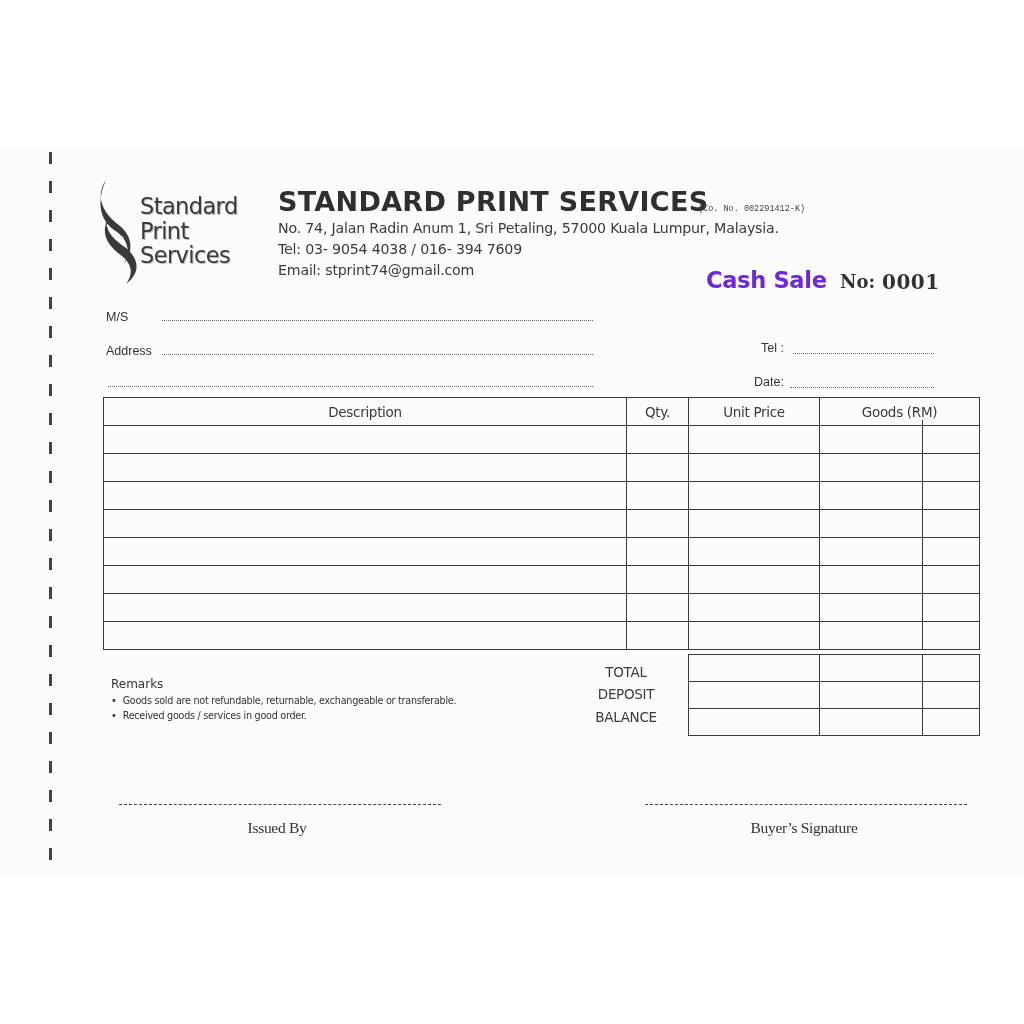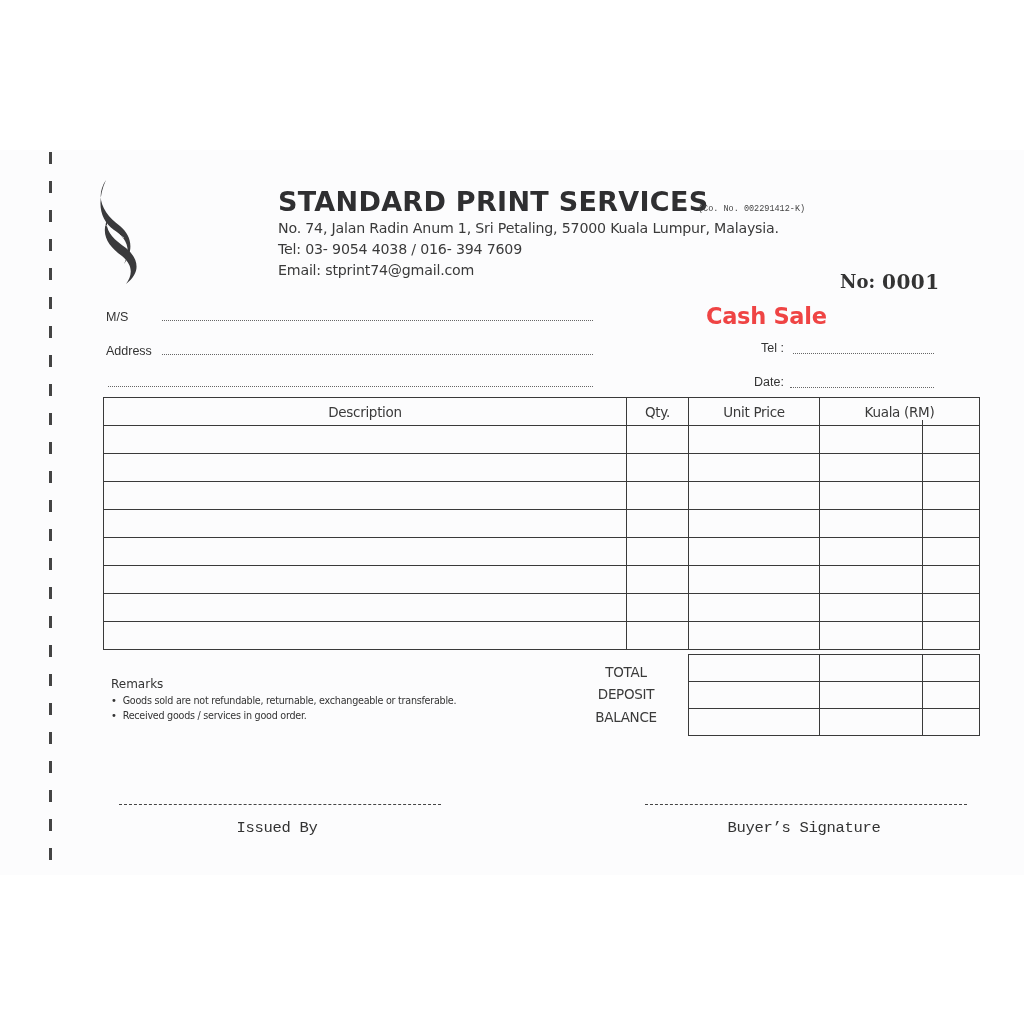--- a/index.html
+++ b/index.html
@@ -9,52 +9,57 @@
   .perf { position:absolute; left:49px; top:152px; width:3px; height:722px;
           background:repeating-linear-gradient(to bottom,#444 0 12px,transparent 12px 29px); }
   .abs { position:absolute; }
   .logo { left:98px; top:180px; width:150px; height:104px; }
   .logo-text { position:absolute; left:42px; top:14px; font-family:"DejaVu Sans", sans-serif; font-size:22.5px;
                line-height:24.5px; color:#3b3b3d; letter-spacing:-0.6px; text-shadow:1px 1px 0 #bbb; }
   .co-name { left:278px; top:186px; font-family:"DejaVu Sans", sans-serif; font-weight:bold; font-size:27px;
              color:#2f2f31; letter-spacing:0.3px; white-space:nowrap; }
   .co-no { left:698px; top:204px; font-family:Liberation Mono, monospace; font-size:8.5px; color:#444; white-space:nowrap; }
   .info { left:278px; font-family:"DejaVu Sans", sans-serif; font-size:14.2px; color:#3a3a3a; white-space:nowrap; letter-spacing:-0.2px; }
-  .cash-sale { left:706px; top:267px; font-family:"DejaVu Sans", sans-serif; font-weight:bold; font-size:22.5px; color:#ef4444; letter-spacing:-0.3px;margin-top:36px; }
+  .cash-sale { left:706px; top:267px; font-family:"DejaVu Sans", sans-serif; font-weight:bold; font-size:22.5px; color:#6d28d9; letter-spacing:-0.3px; }
   .no-label { left:840px; top:271px; font-family:"DejaVu Serif", serif; font-weight:bold; font-size:18px; color:#333; }
   .no-value { left:882px; top:270px; font-family:"DejaVu Serif", serif; font-weight:bold; font-size:20px; color:#333; letter-spacing:0.5px; }
   .flabel { font-size:12.5px; color:#333; white-space:nowrap; }
   .dots { border-bottom:1.3px dotted #666; height:0; }
   table.items { position:absolute; left:103px; top:397px; width:876px; border-collapse:collapse; table-layout:fixed; }
   table.items th, table.items td { border:1.6px solid #3a3a3a; padding:0; }
   table.items th { height:27px; font-family:"DejaVu Sans", sans-serif; font-weight:normal; font-size:13.5px; color:#3a3a3a; letter-spacing:-0.3px; }
   table.items td { height:27px; }
   .amt-wrap { position:relative; height:100%; }
   .amt-split { position:absolute; left:102px; top:0; bottom:0; border-left:1.6px solid #3a3a3a; }
   table.totals { position:absolute; left:688px; top:654px; width:291px; border-collapse:collapse; table-layout:fixed; }
   table.totals td { border:1.6px solid #3a3a3a; height:26px; padding:0; }
   .tlabel { font-family:"DejaVu Sans", sans-serif; font-size:13.5px; color:#3a3a3a; text-align:center; width:100px; letter-spacing:-0.3px; }
   .remarks-title { left:111px; top:677px; font-family:"DejaVu Sans", sans-serif; font-size:12px; color:#333; }
   .remarks { left:111px; top:693px; margin:0; padding:0; list-style:none; font-family:"DejaVu Sans", sans-serif; font-size:9.6px; color:#333; line-height:15px; letter-spacing:-0.25px; }
   .remarks li::before { content:"\2022"; margin-right:6px; font-size:10px; }
   .sig-line { border-top:1.6px dashed #444; height:0; }
-  .sig-label { font-family:Liberation Mono, monospace; font-size:15.5px; color:#333; text-align:center; letter-spacing:-0.3px; }
+  .sig-label { font-family:Liberation Serif, serif; font-size:15.5px; color:#333; text-align:center; letter-spacing:-0.3px; }
 </style>
 </head>
 <body>
 
 <div class="page"></div>
 <div class="perf"></div>
 
 <div class="abs logo">
   <svg width="44" height="104" viewBox="0 0 44 104" style="position:absolute;left:0;top:0">
     <path d="M8 0 C-4 18, 6 34, 22 46 C34 56, 36 70, 26 84 C34 68, 28 58, 16 50 C2 40, -2 22, 8 0 Z" fill="#3a3a3c"></path>
     <path d="M10 38 C2 54, 10 66, 24 76 C36 86, 34 96, 28 104 C44 92, 40 78, 28 68 C14 58, 6 50, 10 38 Z" fill="#3a3a3c"></path>
     <path d="M6 44 L26 58" stroke="#fff" stroke-width="1" opacity="0.6"></path>
   </svg>
+  <div class="logo-text">
+    <div>Standard</div>
+    <div>Print</div>
+    <div>Services</div>
+  </div>
 </div>
 
 <div class="abs co-name">STANDARD PRINT SERVICES</div>
 <div class="abs co-no">(Co. No. 002291412-K)</div>
 <div class="abs info" style="top:220px">No. 74, Jalan Radin Anum 1, Sri Petaling, 57000 Kuala Lumpur, Malaysia.</div>
 <div class="abs info" style="top:241px">Tel: 03- 9054 4038 / 016- 394 7609</div>
 <div class="abs info" style="top:262px">Email: stprint74@gmail.com</div>
 
 <div class="abs cash-sale">Cash Sale</div>
 <div class="abs no-label">No:</div>
@@ -79,21 +84,21 @@
       <col style="width:62px">
       <col style="width:131px">
       <col style="width:160px">
   </colgroup>
   <thead>
     <tr>
       <th>Description</th>
       <th>Qty.</th>
       <th>Unit Price</th>
       <th style="position:relative">
-        <span>Kuala (RM)</span>
+        <span>Goods (RM)</span>
         <span style="position:absolute;left:102px;bottom:-1px;height:6px;border-left:1.6px solid #3a3a3a"></span>
       </th>
     </tr>
   </thead>
   <tbody id="item-rows">
       <tr>
         <td></td>
         <td></td>
         <td></td>
         <td>

